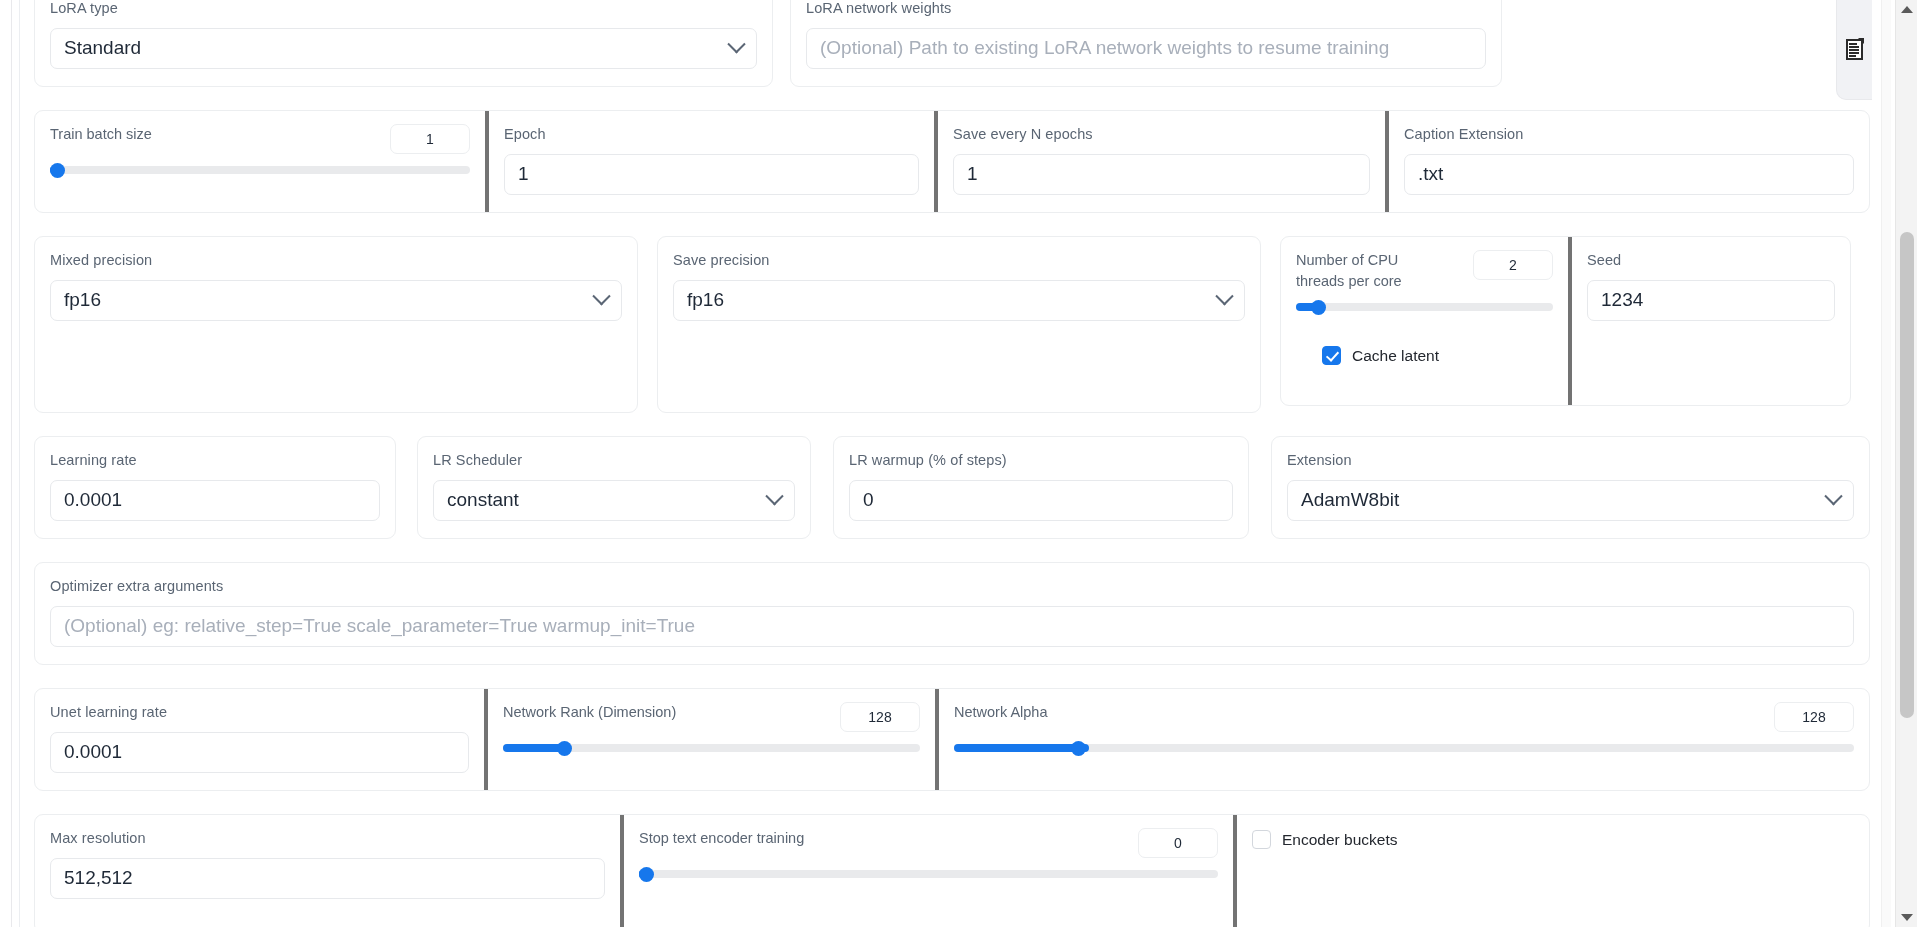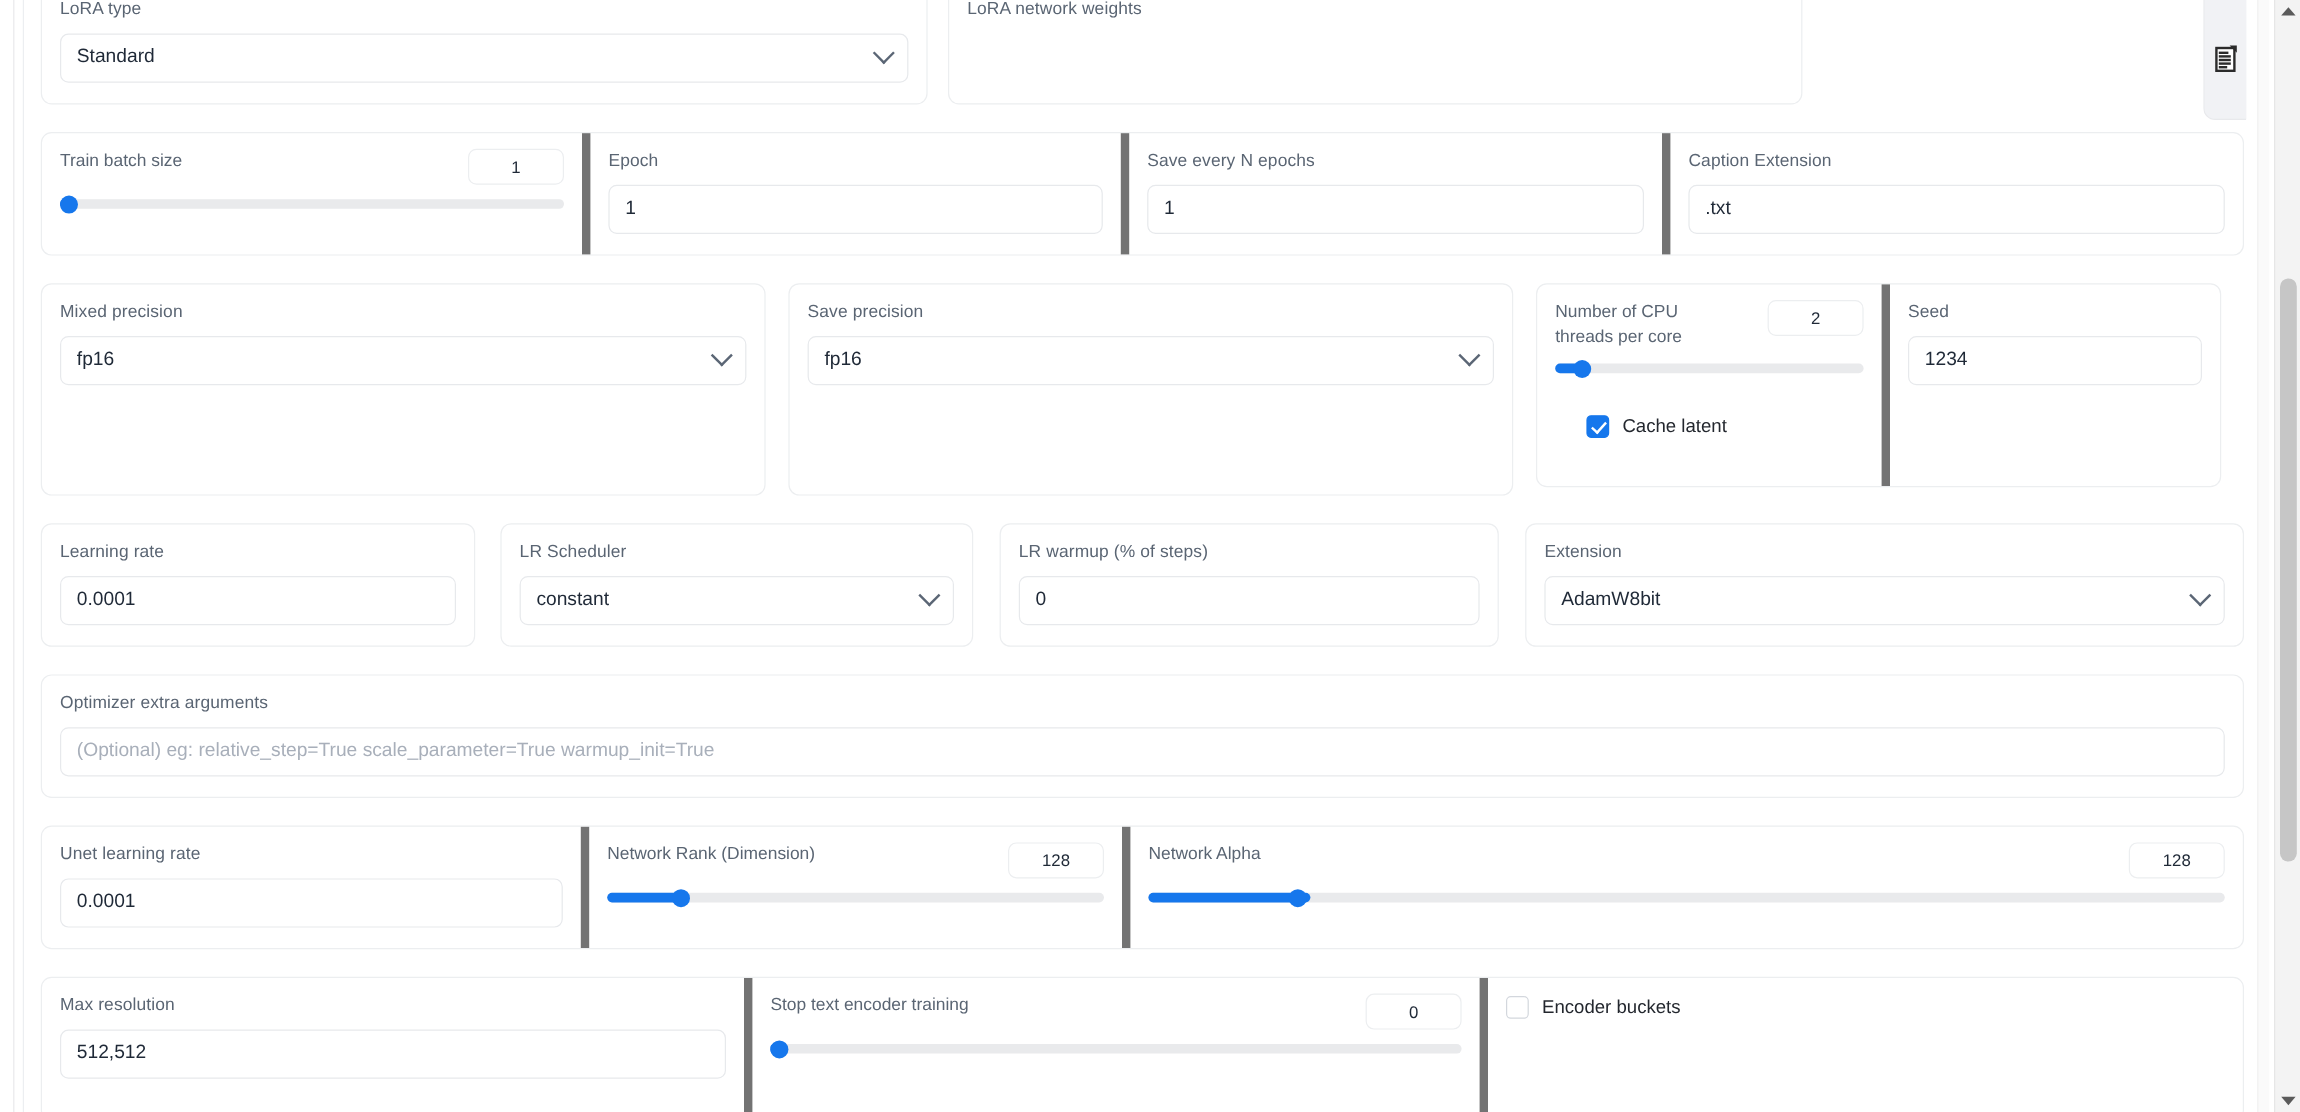--- a/index.html
+++ b/index.html
@@ -102,21 +102,21 @@
     border: 1px solid #eceef0;
     border-radius: 9px;
     background: #ffffff;
     display: flex;
     width: 100%;
   }
   .cell {
     padding: 13px 15px 15px 15px;
     position: relative;
   }
-  .cell + .cell { border-left: 7px solid #737373; }
+  .cell + .cell { border-left: 4px solid #737373; }
 
   .label {
     font-size: 14.5px;
     color: #5a6573;
     letter-spacing: .1px;
     margin-bottom: 9px;
     display: block;
     line-height: 1.42;
   }
   .label-inline {
@@ -124,21 +124,21 @@
     color: #5a6573;
     line-height: 1.42;
   }
 
   .field {
     width: 100%;
     height: 41px;
     border: 1px solid #e7e9ec;
     border-radius: 7px;
     background: #ffffff;
-    font-size: 16px;
+    font-size: 19px;
     color: #1f2937;
     padding: 0 13px;
     display: flex;
     align-items: center;
     font-family: "Liberation Sans", sans-serif;
     outline: none;
   }
   .field.placeholder { color: #a8afba; }
   .select {
     justify-content: space-between;
@@ -215,20 +215,23 @@
       <div class="group" style="width:739px; height:103px;">
         <span class="label">LoRA type</span>
         <div class="field select">
           <span>Standard</span>
           <span class="chev"></span>
         </div>
       </div>
       <div style="width:17px;"></div>
       <div class="group" style="width:712px; height:103px;">
         <span class="label">LoRA network weights</span>
+        <div class="field placeholder">
+          <span>(Optional) Path to existing LoRA network weights to resume training</span>
+        </div>
       </div>
     </div>
 
     <div class="row">
       <div class="sep-group" style="height:103px;">
         <div class="cell" style="width:450px;">
           <div class="slider-head">
             <span class="label-inline">Train batch size</span>
             <div class="num-box">1</div>
           </div>

